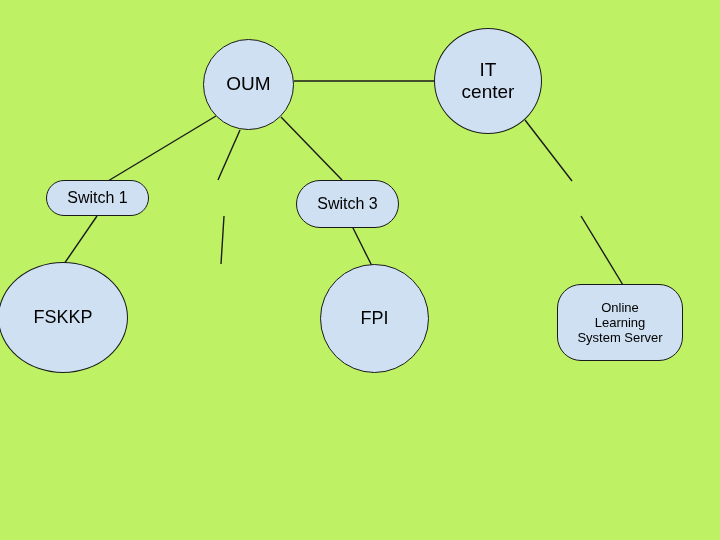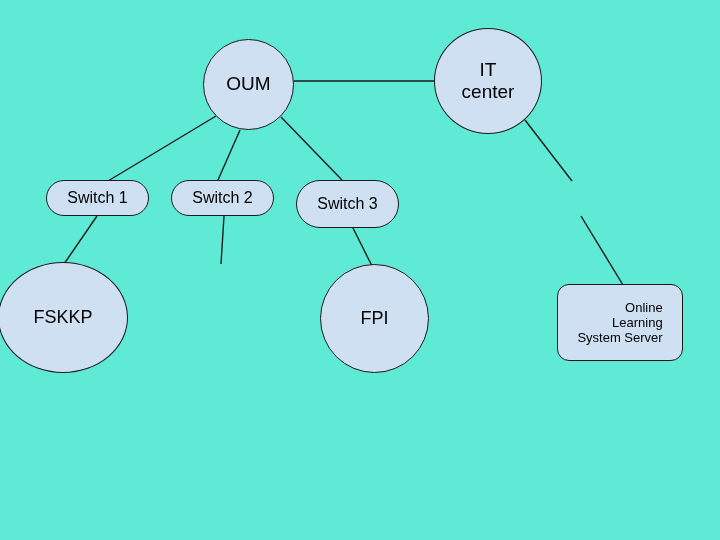--- a/index.html
+++ b/index.html
@@ -7,21 +7,21 @@
     padding: 0;
     background: #ffffff;
   }
   body {
     font-family: "Liberation Sans", sans-serif;
   }
   #canvas {
     position: relative;
     width: 720px;
     height: 540px;
-    background: #5eead4;
+    background: #bef264;
     overflow: hidden;
   }
   #edges {
     position: absolute;
     left: 0;
     top: 0;
     width: 720px;
     height: 540px;
   }
   .node {
@@ -37,22 +37,21 @@
     line-height: 1.18;
     z-index: 2;
   }
   .node-circle {
     border-radius: 50%;
   }
   .node-pill {
     border-radius: 999px;
   }
   .node-rect {
-    border-radius: 12px;
-    text-align: right;
+    border-radius: 24px;
   }
   .label {
     display: block;
     white-space: pre-line;
     padding: 0 4px;
   }
   
   #node-oum      { left: 203px; top: 39px;  width: 91px;  height: 91px;  font-size: 19px; }
   #node-it       { left: 434px; top: 28px;  width: 108px; height: 106px; font-size: 19px; }
   #node-switch1  { left: 46px;  top: 180px; width: 103px; height: 36px;  font-size: 16px; }
@@ -87,23 +86,20 @@
 
   <div class="node node-circle" id="node-it">
     <span class="label">IT
 center</span>
   </div>
 
   <div class="node node-pill" id="node-switch1">
     <span class="label">Switch 1</span>
   </div>
 
-  <div class="node node-pill" id="node-switch2">
-    <span class="label">Switch 2</span>
-  </div>
 
   <div class="node node-pill" id="node-switch3">
     <span class="label">Switch 3</span>
   </div>
 
 
   <div class="node node-circle" id="node-fskkp">
     <span class="label">FSKKP</span>
   </div>
 

